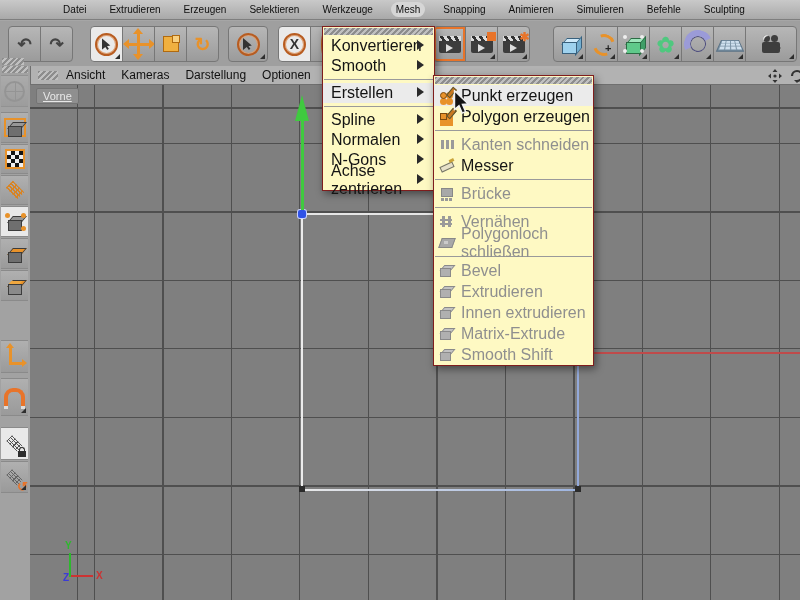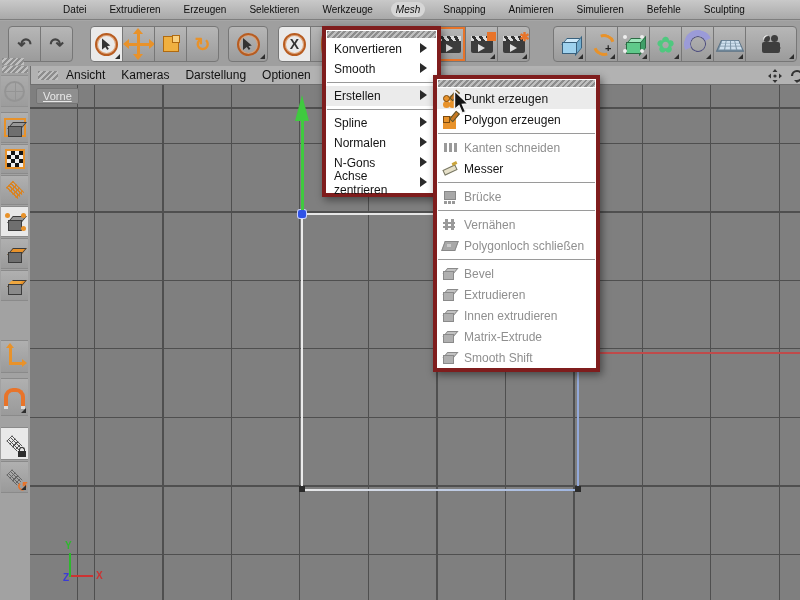--- a/index.html
+++ b/index.html
@@ -8,21 +8,21 @@
         -webkit-font-smoothing:antialiased;}
   .abs{position:absolute;}
   .hatch{background:repeating-linear-gradient(135deg,#8d8d8d 0 2px,#c0c0c0 2px 4px);}
 
   
   #menubar{left:0;top:0;width:800px;height:20px;
     background:linear-gradient(#c9c9c9,#a9a9a9);border-bottom:1px solid #7e7e7e;
     display:flex;align-items:center;gap:13px;padding-left:8px;box-sizing:border-box;
     font-size:10px;color:#0e0e0e;white-space:nowrap;justify-content:center;}
   .mb-item{padding:2px 5px;}
-  .mb-item.active{background:#d6d6d6;border-radius:8px;font-style:italic;}
+  .mb-item.active{background:#d6d6d6;border-radius:8px;}
 
   
   #toolbar{left:0;top:21px;width:800px;height:45px;background:#9f9f9f;
     border-bottom:1px solid #6f6f6f;}
   .tb{position:absolute;top:5px;width:31px;height:34px;background:linear-gradient(#b7b7b7,#9b9b9b);
     border:1px solid #777;display:flex;align-items:center;justify-content:center;}
   .tb.white{background:#eaeaea;}
   .tb.first{border-radius:4px 0 0 4px;}
   .tb.last{border-radius:0 4px 4px 0;}
   .tb.solo{border-radius:4px;}
@@ -136,22 +136,22 @@
   
   #vp{left:30px;top:85px;width:770px;height:515px;background:#7f7f7f;
     background-image:repeating-linear-gradient(to right,#4f4f4f 0 1px,transparent 1px 68.5px),
       repeating-linear-gradient(to bottom,#4f4f4f 0 1px,transparent 1px 68.5px);
     background-position:64px 58px,64px 58px;overflow:hidden;}
   #view-label{left:6px;top:3px;padding:1px 6px;background:#8f8f8f;border:1px solid #747474;
     border-radius:2px;color:#e8e8e8;font-size:11px;text-decoration:underline;}
   .axis-letter{font-size:10px;font-weight:bold;}
 
   
-  .menu{position:absolute;background:#ffffff;border:4px solid #7f1d1d;
-    box-shadow:2px 3px 8px rgba(0,0,0,.45);font-size:12px;color:#141414;z-index:50;}
+  .menu{position:absolute;background:#fef9c3;border:1px solid #7f1d1d;
+    box-shadow:2px 3px 8px rgba(0,0,0,.45);font-size:16px;color:#141414;z-index:50;}
   .menu .tear{height:7px;margin:1px;}
   .mrow{position:relative;height:20px;display:flex;align-items:center;padding:0 8px;}
   .mrow .arr{position:absolute;right:5px;top:4px;width:0;height:0;
     border:5px solid transparent;border-left:7px solid #2a2a2a;}
   .mrow.hl{background:#ebebeb;}
   .msep{height:1px;background:#9a9a9a;margin:3px 1px;}
   .smrow{position:relative;height:21px;display:flex;align-items:center;padding-left:27px;}
   .smrow.hl{background:#ebebeb;}
   .smrow.dis{color:#8f8f8f;}
   .ic{position:absolute;left:5px;top:3px;width:15px;height:15px;}

